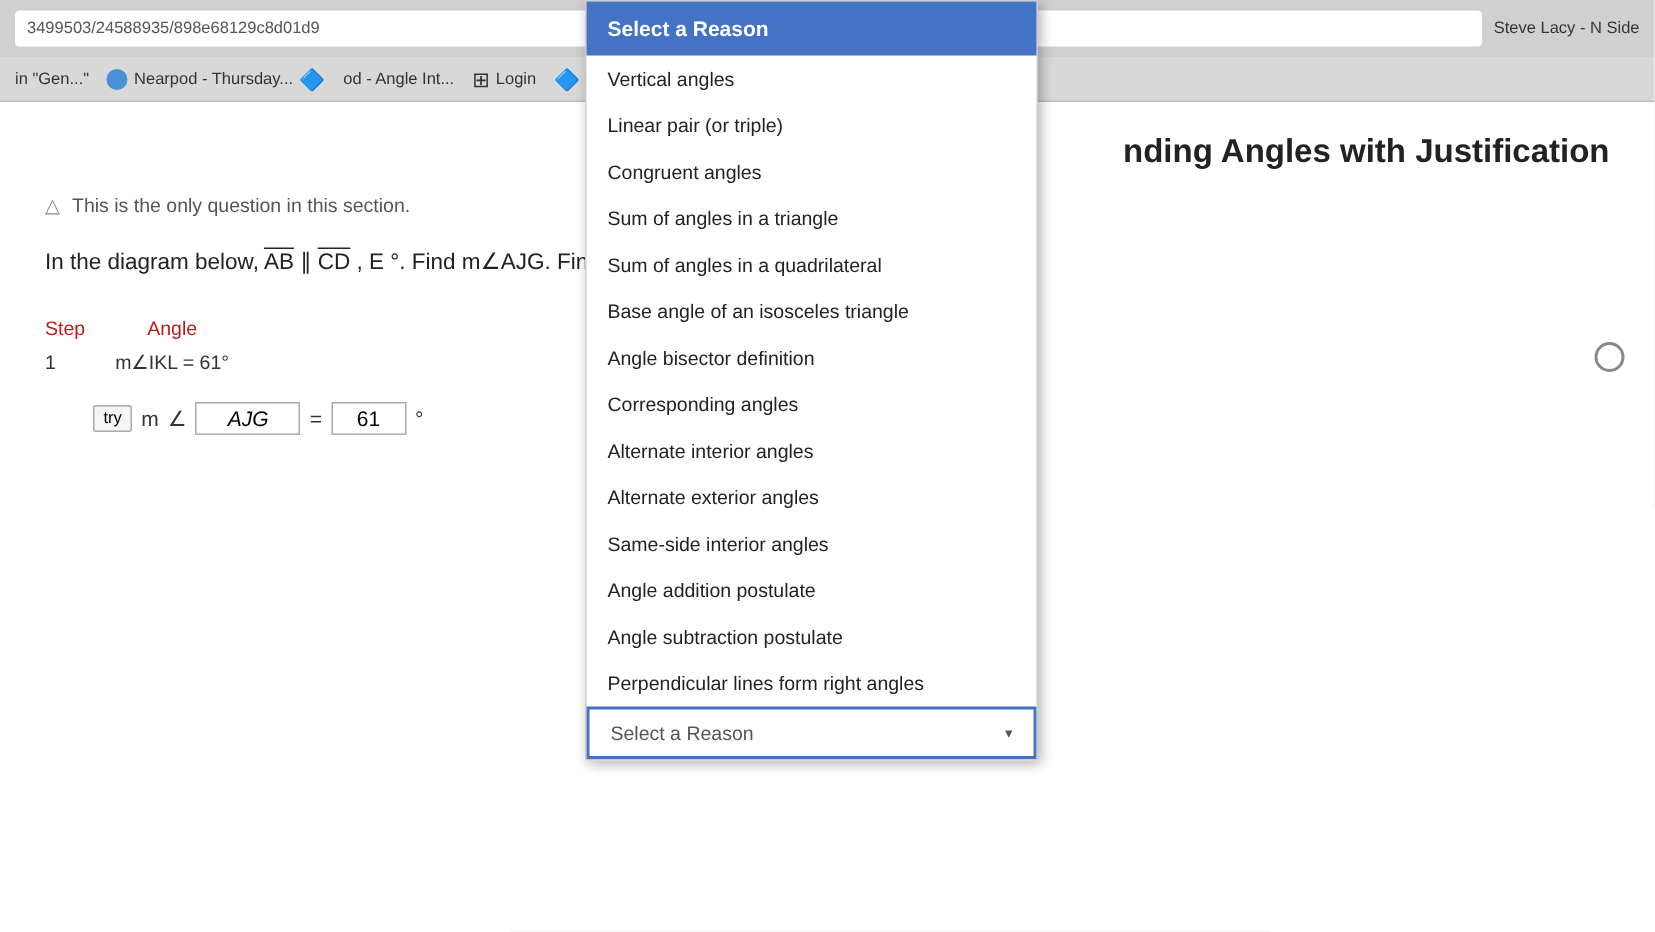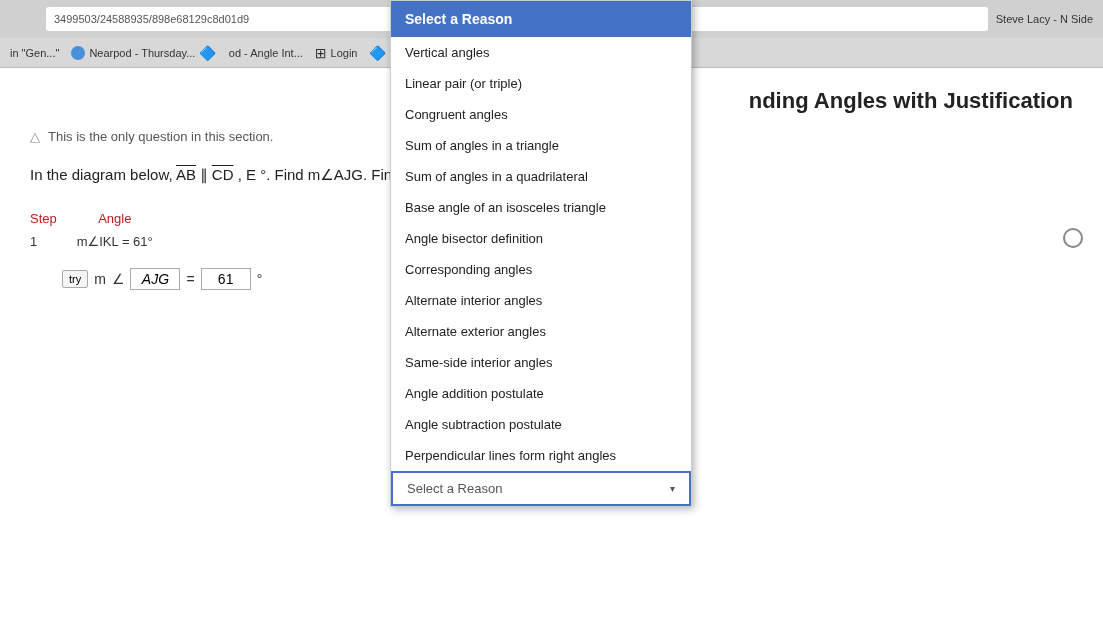--- a/index.html
+++ b/index.html
@@ -38,21 +38,20 @@
       flex: 1;
       background: white;
       border-radius: 3px;
       height: 24px;
       display: flex;
       align-items: center;
       padding: 0 8px;
       font-size: 11px;
       color: #555;
       overflow: hidden;
-      margin-left: 36px;
     }
 
     
     .bookmarks-bar {
       position: absolute;
       top: 38px; left: 0; right: 0;
       height: 30px;
       background: #d8d8d8;
       display: flex;
       align-items: center;
@@ -170,21 +169,21 @@
       padding: 2px 6px;
       font-size: 11px;
       cursor: pointer;
       border-radius: 2px;
     }
 
     .angle-input {
       border: 1px solid #aaa;
       padding: 2px 6px;
       font-size: 14px;
-      width: 50px;
+      width: 70px;
       text-align: center;
       font-style: italic;
     }
 
     .equals-sign {
       font-size: 14px;
     }
 
     .number-input {
       border: 1px solid #aaa;

